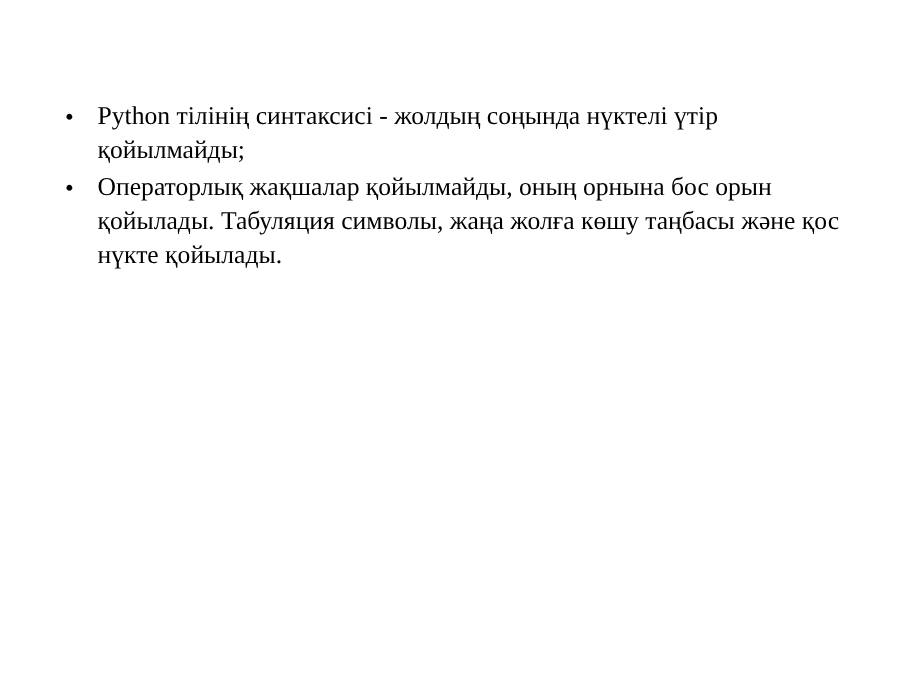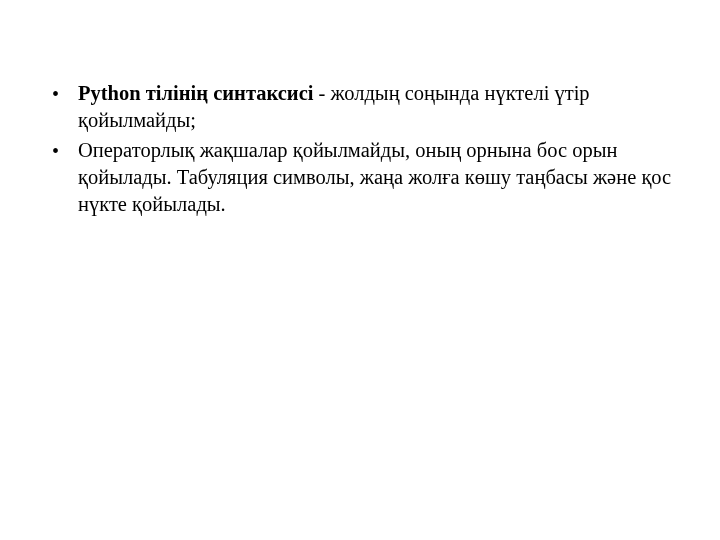--- a/index.html
+++ b/index.html
@@ -48,21 +48,21 @@
     padding-left: 38px;
   }
   .bullet-item .dot {
     position: absolute;
     left: 12px;
     top: 0.05em;
     font-size: 20px;
     line-height: 1.33;
   }
   .bullet-item .strong {
-    font-weight: bold;
+    font-weight: normal;
   }
 </style>
 </head>
 <body>
 
 <div class="slide">
   <div class="content">
 
 
     <ul class="bullet-list">

